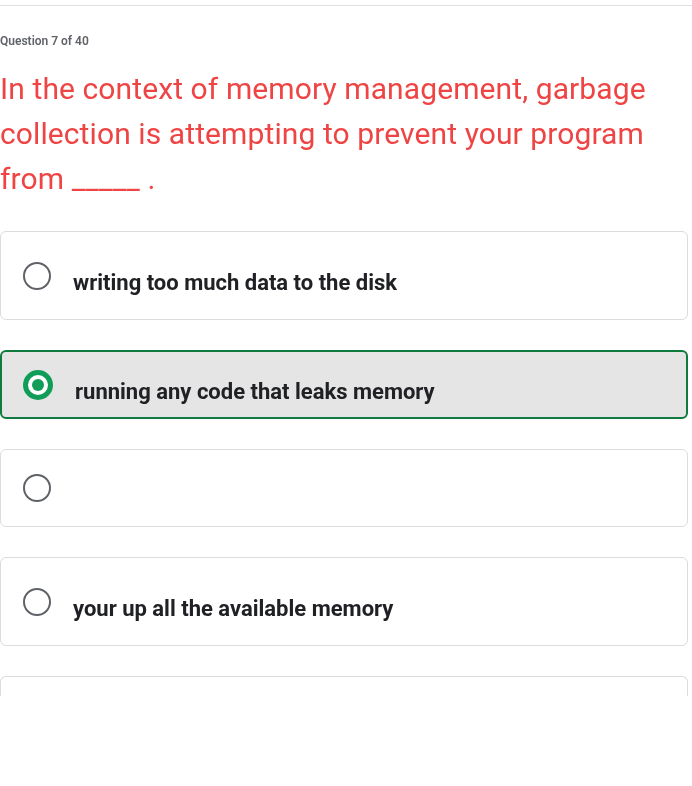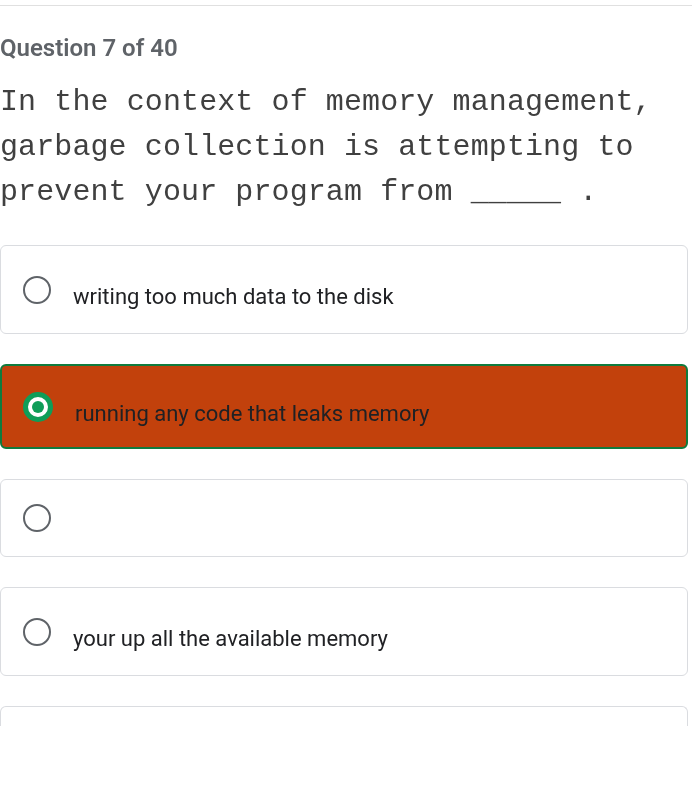--- a/index.html
+++ b/index.html
@@ -16,54 +16,53 @@
     .top-divider {
       height: 6px;
       border-bottom: 1px solid #e0e0e0;
       margin-bottom: 0;
     }
     .container {
       padding: 0;
       margin-top: 28px;
     }
     .question-counter {
-      font-size: 24px;
+      font-size: 12px;
       font-weight: 600;
       color: #5f6368;
       padding: 0 0 18px 0;
     }
     .question-text {
       font-size: 30px;
       line-height: 1.5;
-      color: #404040;
+      color: #ef4444;
       font-weight: 400;
       padding: 0 0 30px 0;
       letter-spacing: 0.1px;
-      font-family: Liberation Mono, monospace;
     }
     .options {
       display: flex;
       flex-direction: column;
       gap: 30px;
       padding: 0 4px 0 0;
     }
     .option {
       display: flex;
       align-items: center;
       border: 1px solid #dadce0;
       border-radius: 6px;
       padding: 24px 22px;
       cursor: pointer;
       background: #ffffff;
       gap: 22px;
     }
     .option.selected {
       border: 2px solid #0f7b3e;
-      background: #c2410c;
-      padding: 21px 21px;
+      background: #e5e5e5;
+      padding: 13px 21px;
     }
     .radio {
       width: 28px;
       height: 28px;
       min-width: 28px;
       border: 2.5px solid #5f6368;
       border-radius: 50%;
       display: flex;
       align-items: center;
       justify-content: center;
@@ -81,21 +80,21 @@
       border-radius: 50%;
       background: #0f9d58;
       display: none;
     }
     .option.selected .radio-inner {
       display: block;
     }
     .option-label {
       font-size: 22px;
       color: #202124;
-      font-weight: 400;
+      font-weight: 700;
       margin-top: 14px;
     }
     .bottom-partial {
       margin-top: 30px;
       height: 20px;
       border: 1px solid #dadce0;
       border-bottom: none;
       border-radius: 6px 6px 0 0;
       margin-right: 4px;
     }

